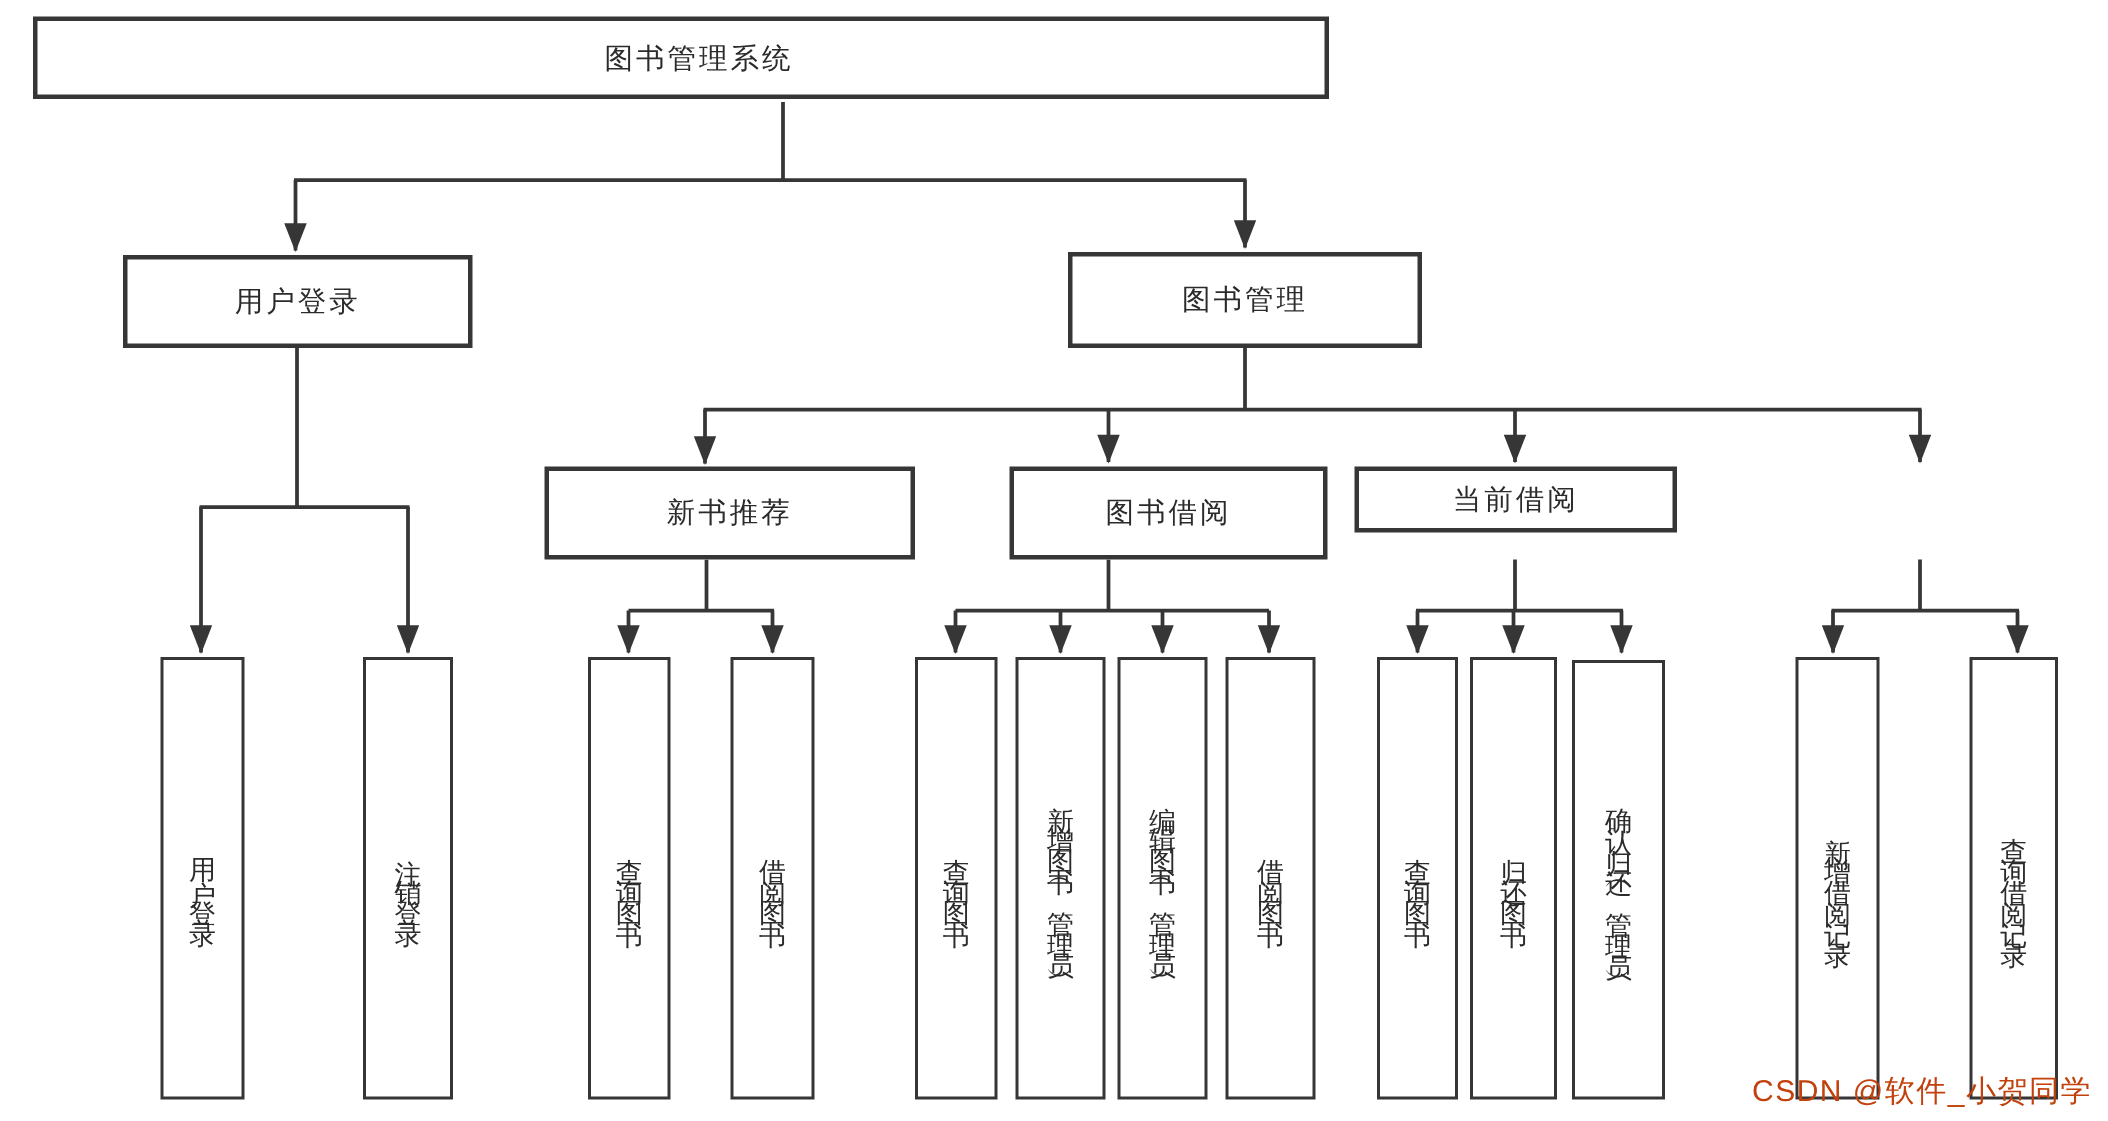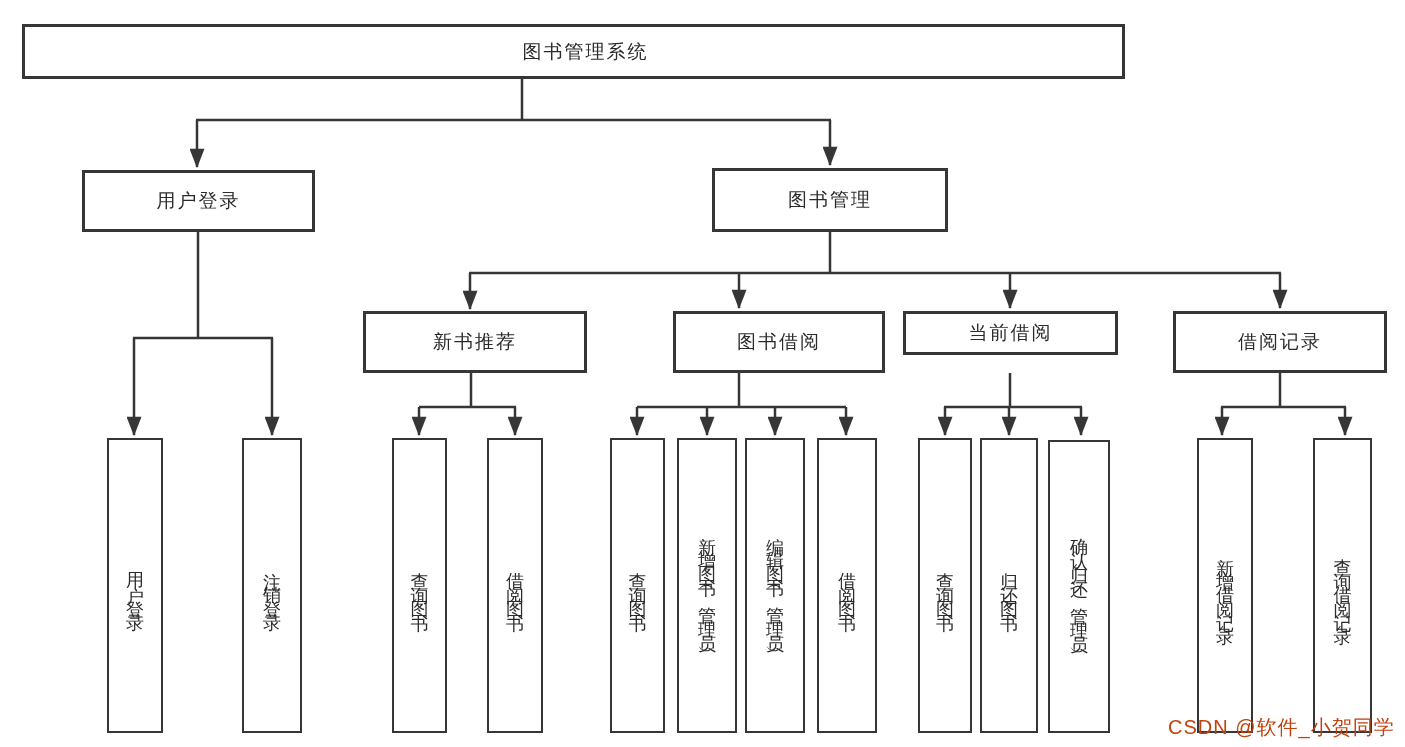--- a/index.html
+++ b/index.html
@@ -94,42 +94,39 @@
       <line x1="945" y1="407" x2="945" y2="435" marker-end="url(#ah)"></line>
       <line x1="1009" y1="407" x2="1009" y2="435" marker-end="url(#ah)"></line>
       <line x1="1081" y1="407" x2="1081" y2="435" marker-end="url(#ah)"></line>
 
       <path d="M1280,373 V407 M1221,407 H1346"></path>
       <line x1="1222" y1="407" x2="1222" y2="435" marker-end="url(#ah)"></line>
       <line x1="1345" y1="407" x2="1345" y2="435" marker-end="url(#ah)"></line>
     </g>
   </svg>
 
-  <div class="box h-box" style="left:22px; top:24px; width:1103px; height:55px;padding-left:24px;">
+  <div class="box h-box" style="left:22px; top:11px; width:864px; height:55px;padding-left:24px;">
     <span>图书管理系统</span>
   </div>
 
   <div class="box h-box" style="left:82px; top:170px; width:233px; height:62px;">
     <span>用户登录</span>
   </div>
   <div class="box h-box" style="left:712px; top:168px; width:236px; height:64px;">
     <span>图书管理</span>
   </div>
 
-  <div class="box h-box" style="left:363px; top:311px; width:224px; height:62px;">
+  <div class="box h-box" style="left:363px; top:311px; width:247px; height:62px;">
     <span>新书推荐</span>
   </div>
   <div class="box h-box" style="left:633px; top:311px; width:212px; height:62px;margin-left:40px;">
     <span>图书借阅</span>
   </div>
   <div class="box h-box" style="left:903px; top:311px; width:215px; height:44px;">
     <span>当前借阅</span>
-  </div>
-  <div class="box h-box" style="left:1173px; top:311px; width:214px; height:62px;">
-    <span>借阅记录</span>
   </div>
 
   <div class="box v-box" style="left:107px; top:438px; width:56px; height:295px;">
     <span>用户登录</span>
   </div>
   <div class="box v-box" style="left:242px; top:438px; width:60px; height:295px;">
     <span>注销登录</span>
   </div>
 
   <div class="box v-box" style="left:392px; top:438px; width:55px; height:295px;">

